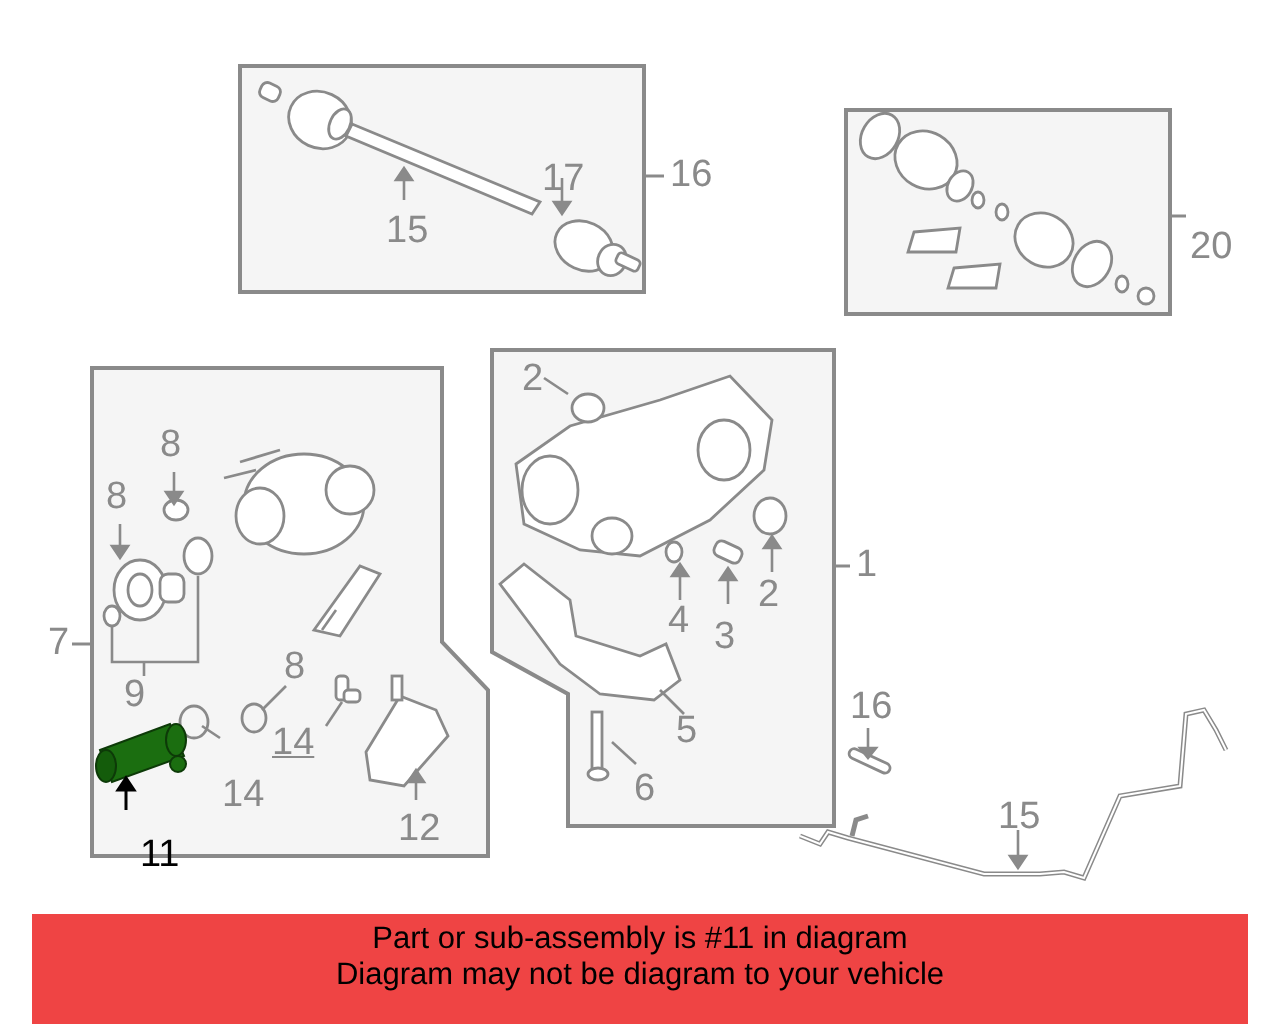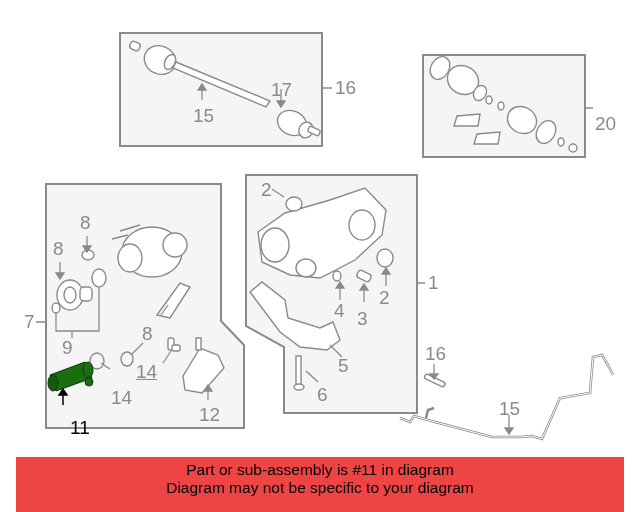--- a/index.html
+++ b/index.html
@@ -191,14 +191,14 @@
 <div class="callout" style="left:62px;top:338px;">9</div>
 <div class="callout hl" style="left:54px;top:418px;margin-left:16px;">11</div>
 <div class="callout" style="left:111px;top:388px;">14</div>
 <div class="callout" style="left:199px;top:405px;">12</div>
 <div class="callout" style="left:136px;top:362px;text-decoration:underline;">14</div>
 <div class="callout" style="left:499px;top:399px;">15</div>
 <div class="callout" style="left:425px;top:344px;">16</div>
 
 <div id="banner">
   <div>Part or sub-assembly is #11 in diagram</div>
-  <div>Diagram may not be specific to your diagram</div>
+  <div>Diagram may not be diagram to your vehicle</div>
 </div>
 
 </body></html>

